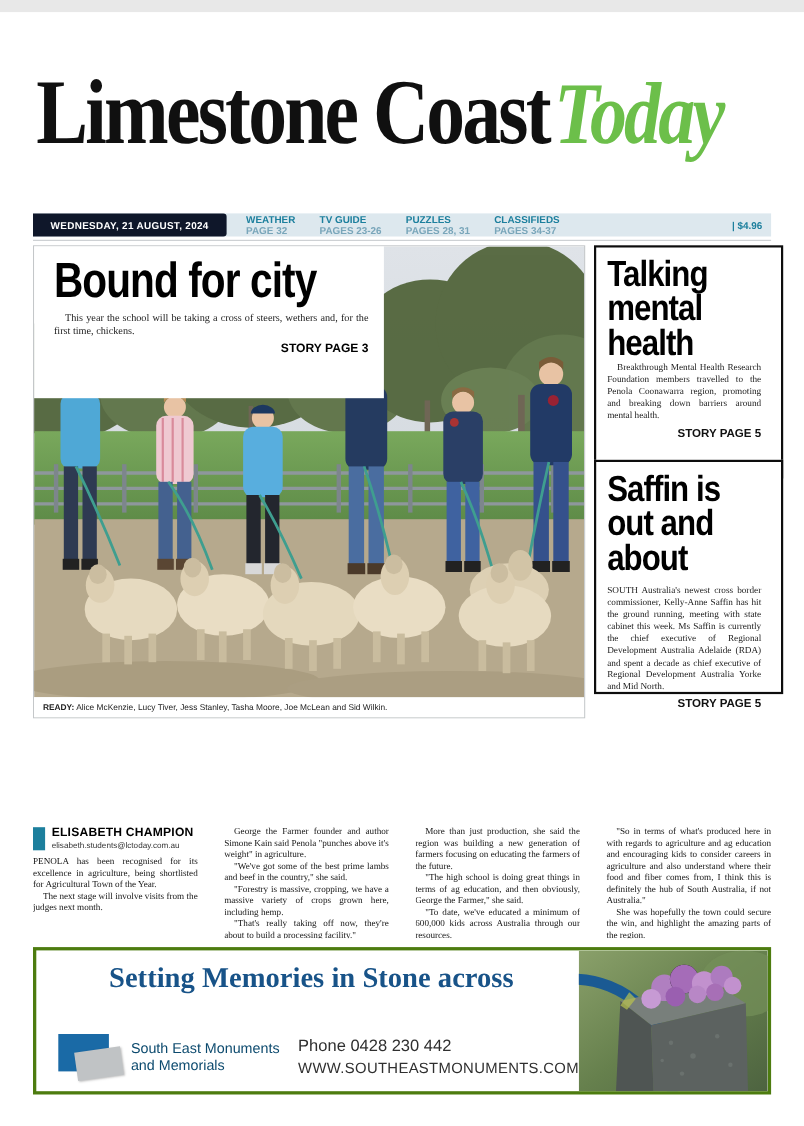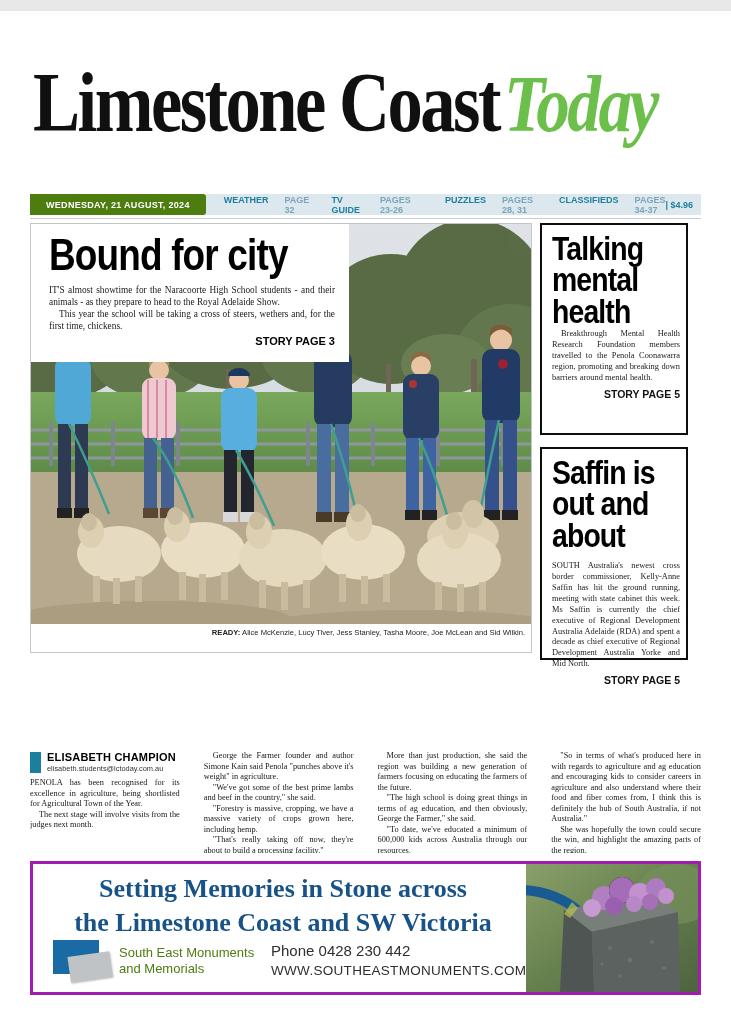--- a/index.html
+++ b/index.html
@@ -19,26 +19,26 @@
   .mast-green {
     font-family:"Liberation Serif", serif; font-weight:bold; font-style:italic; font-size:80px;
     letter-spacing:-3px; color:#6cbf4a; line-height:1; margin-left:6px;
   }
   
   .infobar {
     position:absolute; top:183px; left:30px; width:671px; height:21px;
     background:#dde8ee; display:flex; align-items:center; font-size:9px;
   }
   .date-badge {
-    background:#4d7c0f; color:#fff; font-weight:bold; height:21px;
+    background:#0f172a; color:#fff; font-weight:bold; height:21px;
     display:flex; align-items:center; padding:0 16px; letter-spacing:.3px;
     border-radius:0 3px 3px 0;
   }
   .infobar-items { display:flex; gap:22px; margin-left:18px; flex:1; }
-  .ib-item { display:flex; gap:16px; }
+  .ib-item { display:flex; gap:0;flex-direction:column; }
   .ib-label { color:#1c7f9d; font-weight:bold; }
   .ib-pages { color:#79a6ba; font-weight:bold; }
   .ib-price { color:#1c7f9d; font-weight:bold; margin-right:8px; }
   .toprule { position:absolute; top:207px; left:30px; width:671px; height:1px; background:#c9cdd0; }
   
   .lead-box {
     position:absolute; top:212px; left:30px; width:502px; height:430px;
     border:1px solid #c4c7c9; background:#fff;
   }
   .lead-photo-wrap { position:absolute; inset:0 0 18px 0; overflow:hidden; }
@@ -52,31 +52,31 @@
     transform:scaleX(.82); transform-origin:left center; white-space:nowrap; color:#000;
     margin-bottom:7px;
   }
   .lead-teaser p {
     font-family:"Liberation Serif", serif; font-size:9.3px; line-height:1.3;
     text-align:justify; color:#1a1a1a;
   }
   .lead-teaser p.ind { text-indent:10px; }
   .story-page { font-weight:bold; font-size:11px; text-align:right; color:#000; margin-top:3px; }
   .lead-caption {
-    position:absolute; left:0; bottom:10px; width:100%; height:18px; background:#fff;
-    font-size:7.6px; color:#222; padding:4px 6px 0 8px; white-space:nowrap; overflow:hidden;text-align:right;
+    position:absolute; left:0; bottom:0; width:100%; height:18px; background:#fff;
+    font-size:7.6px; color:#222; padding:4px 6px 0 8px; white-space:nowrap; overflow:hidden;
   }
   .lead-caption b { font-weight:bold; }
   
   .rail-box {
-    position:absolute; left:540px; width:148px; background:#fff;
-    border:2px solid #0d0d0d; padding:6px 6px 8px 10px;
+    position:absolute; left:540px; width:172px; background:#fff;
+    border:2px solid #0d0d0d; padding:6px 18px 8px 10px;
   }
   .rail-box.first { top:212px; height:212px; }
-  .rail-box.second { top:436px; height:213px; }
+  .rail-box.second { top:407px; height:213px; }
   .rail-headline {
     font-weight:bold; font-size:33px; line-height:.95; letter-spacing:-1px;
     transform:scaleX(.86); transform-origin:left top; color:#000; margin-top:2px;
   }
   .rail-body {
     font-family:"Liberation Serif", serif; font-size:8.4px; line-height:1.3;
     text-align:justify; color:#1a1a1a; margin-top:10px;
   }
   .rail-body.ind { text-indent:9px; margin-top:2px; }
   .rail-story-page { font-weight:bold; font-size:10.5px; text-align:right; margin-top:4px; }
@@ -100,32 +100,32 @@
     text-align:justify; color:#161616;
   }
   .article p.ind { text-indent:9px; }
   .byline-block { display:flex; gap:6px; margin-bottom:5px; }
   .byline-square { width:11px; height:21px; background:#1c7f9d; flex:none; margin-top:1px; }
   .byline-name { font-weight:bold; font-size:11px; letter-spacing:.2px; color:#000; }
   .byline-email { font-size:7.4px; color:#333; margin-top:1px; }
   
   .ad {
     position:absolute; top:850px; left:30px; width:671px; height:134px;
-    border:3px solid #a21caf; background:#fff;
+    border:3px solid #4d7c0f; background:#fff;
   }
   .ad-headline {
     position:absolute; left:10px; top:8px; width:480px; text-align:center;
     font-family:"Liberation Serif", serif; font-weight:bold; font-size:26px;
     line-height:1.3; color:#185388;
   }
   .ad-bottom-logo { position:absolute; left:20px; bottom:10px; display:flex; align-items:center; gap:10px; }
   .logo-mark { position:relative; width:56px; height:42px; }
   .logo-blue { position:absolute; left:0; top:0; width:46px; height:34px; background:#1a6aa6; }
   .logo-grey { position:absolute; left:16px; top:14px; width:42px; height:26px; background:#c0c3c5; transform:rotate(-8deg); box-shadow:1px 1px 2px rgba(0,0,0,.25); }
-  .ad-company { font-size:13px; line-height:1.25; color:#4d7c0f; }
+  .ad-company { font-size:13px; line-height:1.25; color:#0c4a6e; }
   .ad-contact { position:absolute; left:238px; bottom:14px; color:#2f2f2f; }
   .ad-phone { font-size:15px; margin-bottom:4px; }
   .ad-web { font-size:13.5px; letter-spacing:.3px; }
   .ad-photo { position:absolute; right:0; top:0; width:172px; height:128px; overflow:hidden; }
   .ad-photo svg { width:100%; height:100%; display:block; }
 </style>
 </head>
 <body>
 
 <div class="page">
@@ -336,21 +336,20 @@
               <ellipse cx="423" cy="297" rx="8" ry="9" fill="#cbbda0"></ellipse>
               <rect x="404" y="358" width="7" height="28" fill="#c9bc9e"></rect>
               <rect x="426" y="360" width="7" height="28" fill="#c9bc9e"></rect>
               <rect x="448" y="358" width="7" height="28" fill="#c9bc9e"></rect>
             </g>
         </g>
       </svg>
     </div>
     <div class="lead-teaser">
       <div class="lead-headline">Bound for city</div>
-      <p>IT'S almost showtime for the Naracoorte High School students - and their animals - as they prepare to head to the Royal Adelaide Show.</p>
       <p class="ind">This year the school will be taking a cross of steers, wethers and, for the first time, chickens.</p>
       <div class="story-page">STORY PAGE 3</div>
     </div>
     <div class="lead-caption">
       <b>READY:</b><span> Alice McKenzie, Lucy Tiver, Jess Stanley, Tasha Moore, Joe McLean and Sid Wilkin.</span>
     </div>
   </div>
 
   <div class="rail-box first">
     <div class="rail-headline">Talking mental health</div>
@@ -392,21 +391,20 @@
     <div class="col">
       <p class="ind">"So in terms of what's produced here in with regards to agriculture and ag education and encouraging kids to consider careers in agriculture and also understand where their food and fiber comes from, I think this is definitely the hub of South Australia, if not Australia."</p>
       <p class="ind">She was hopefully the town could secure the win, and highlight the amazing parts of the region.</p>
 
     </div>
   </div>
 
   <div class="ad">
     <div class="ad-headline">
       <div>Setting Memories in Stone across</div>
-      <div>the Limestone Coast and SW Victoria</div>
     </div>
     <div class="ad-bottom-logo">
       <div class="logo-mark">
         <div class="logo-blue"></div>
         <div class="logo-grey"></div>
       </div>
       <div class="ad-company">
         <div>South East Monuments</div>
         <div>and Memorials</div>
       </div>

